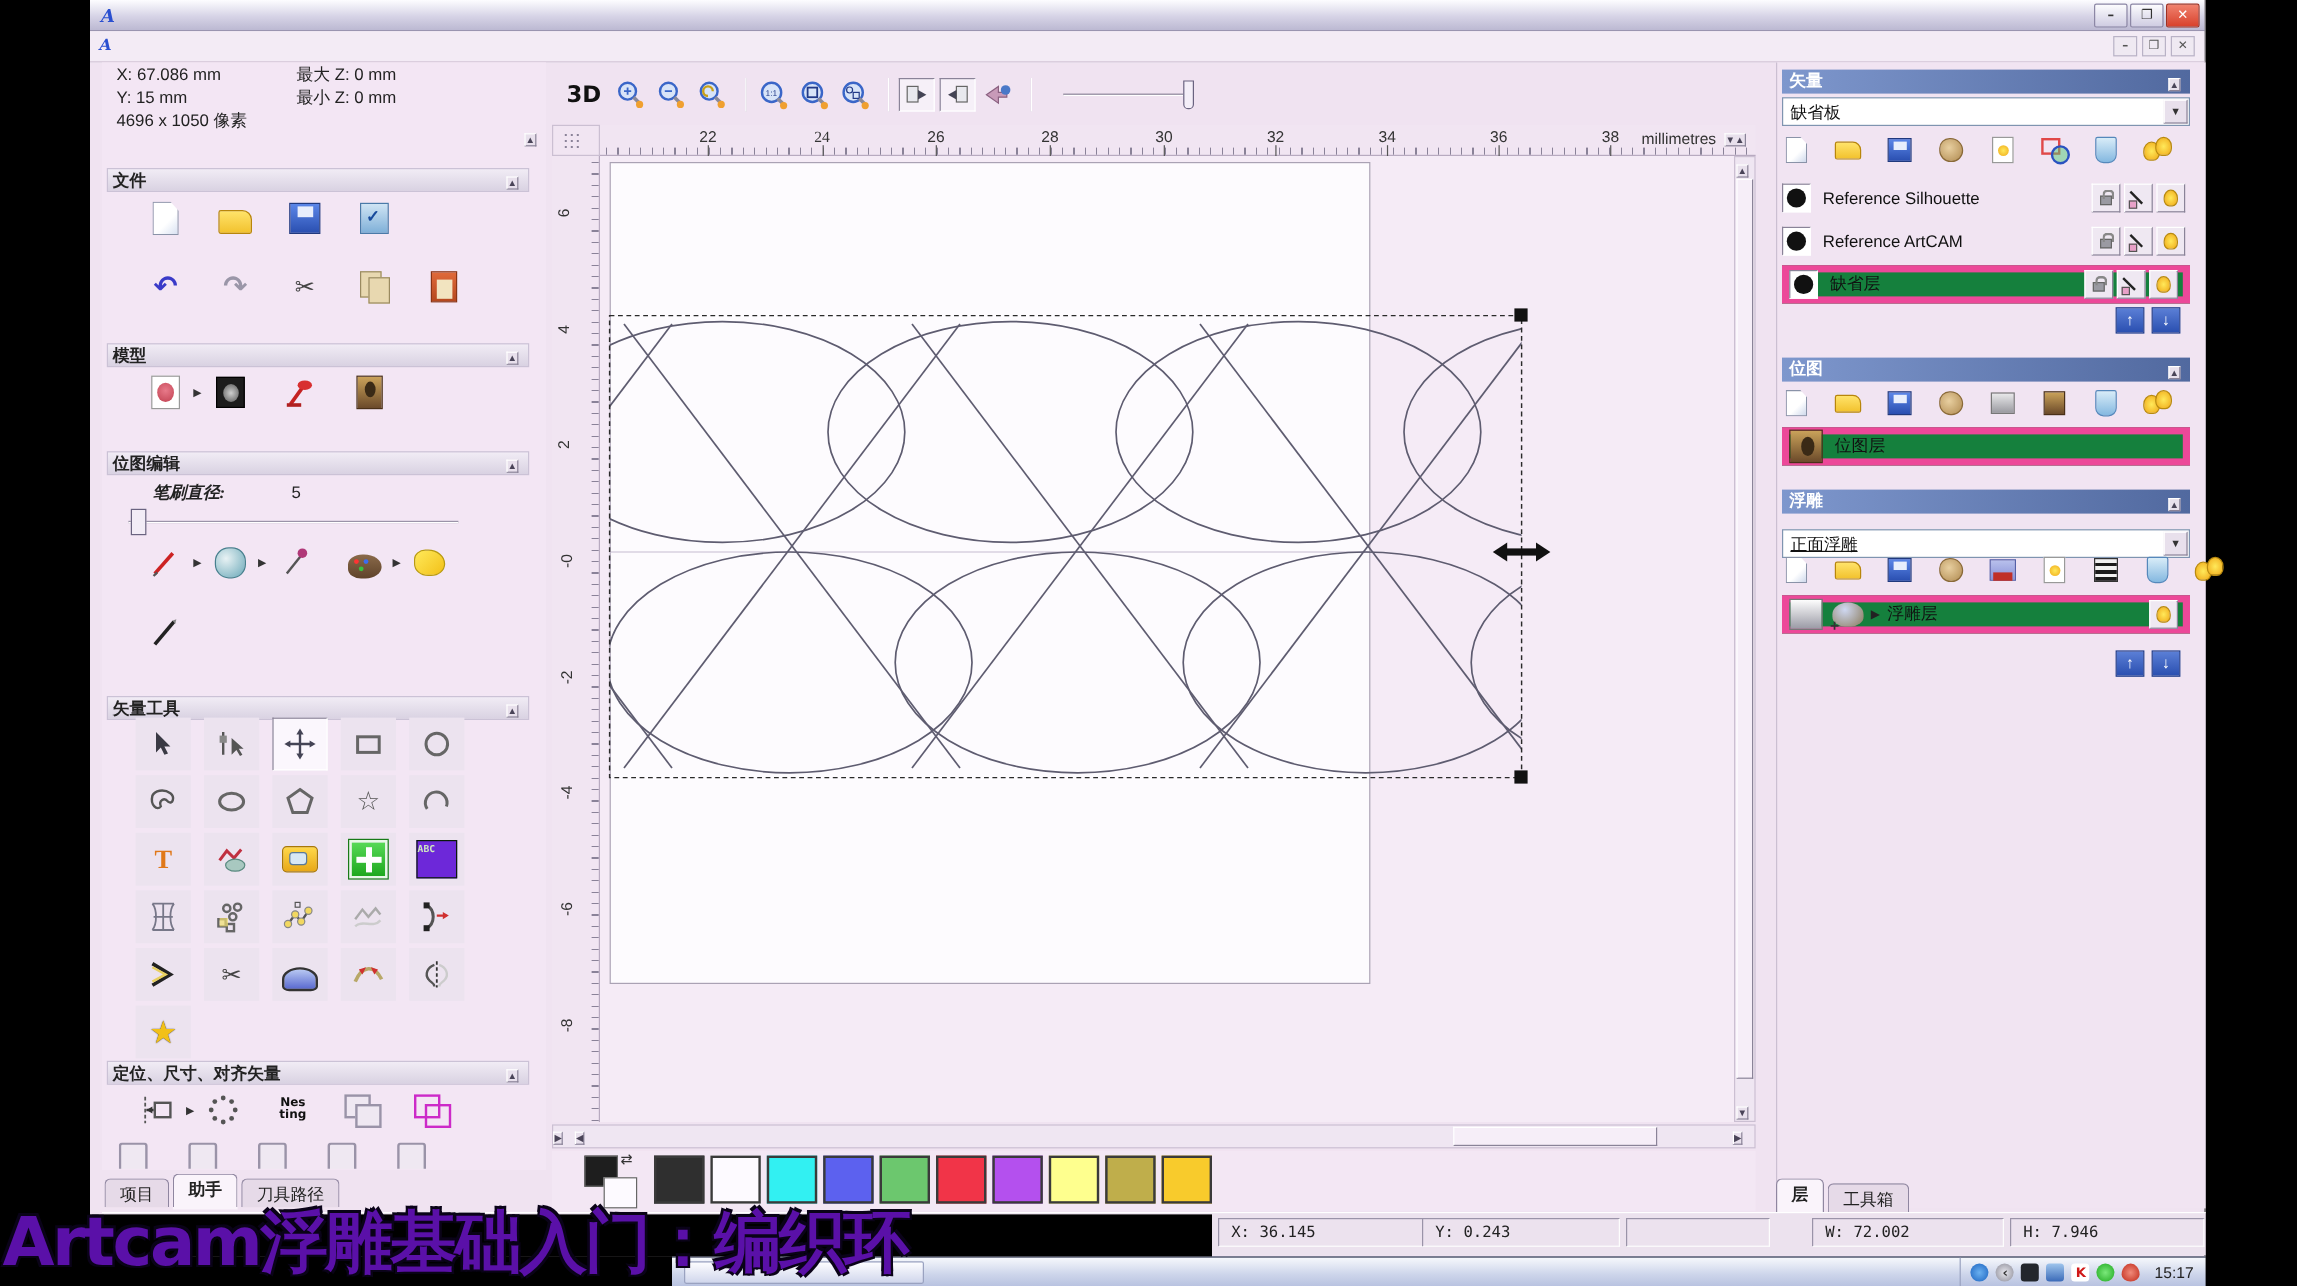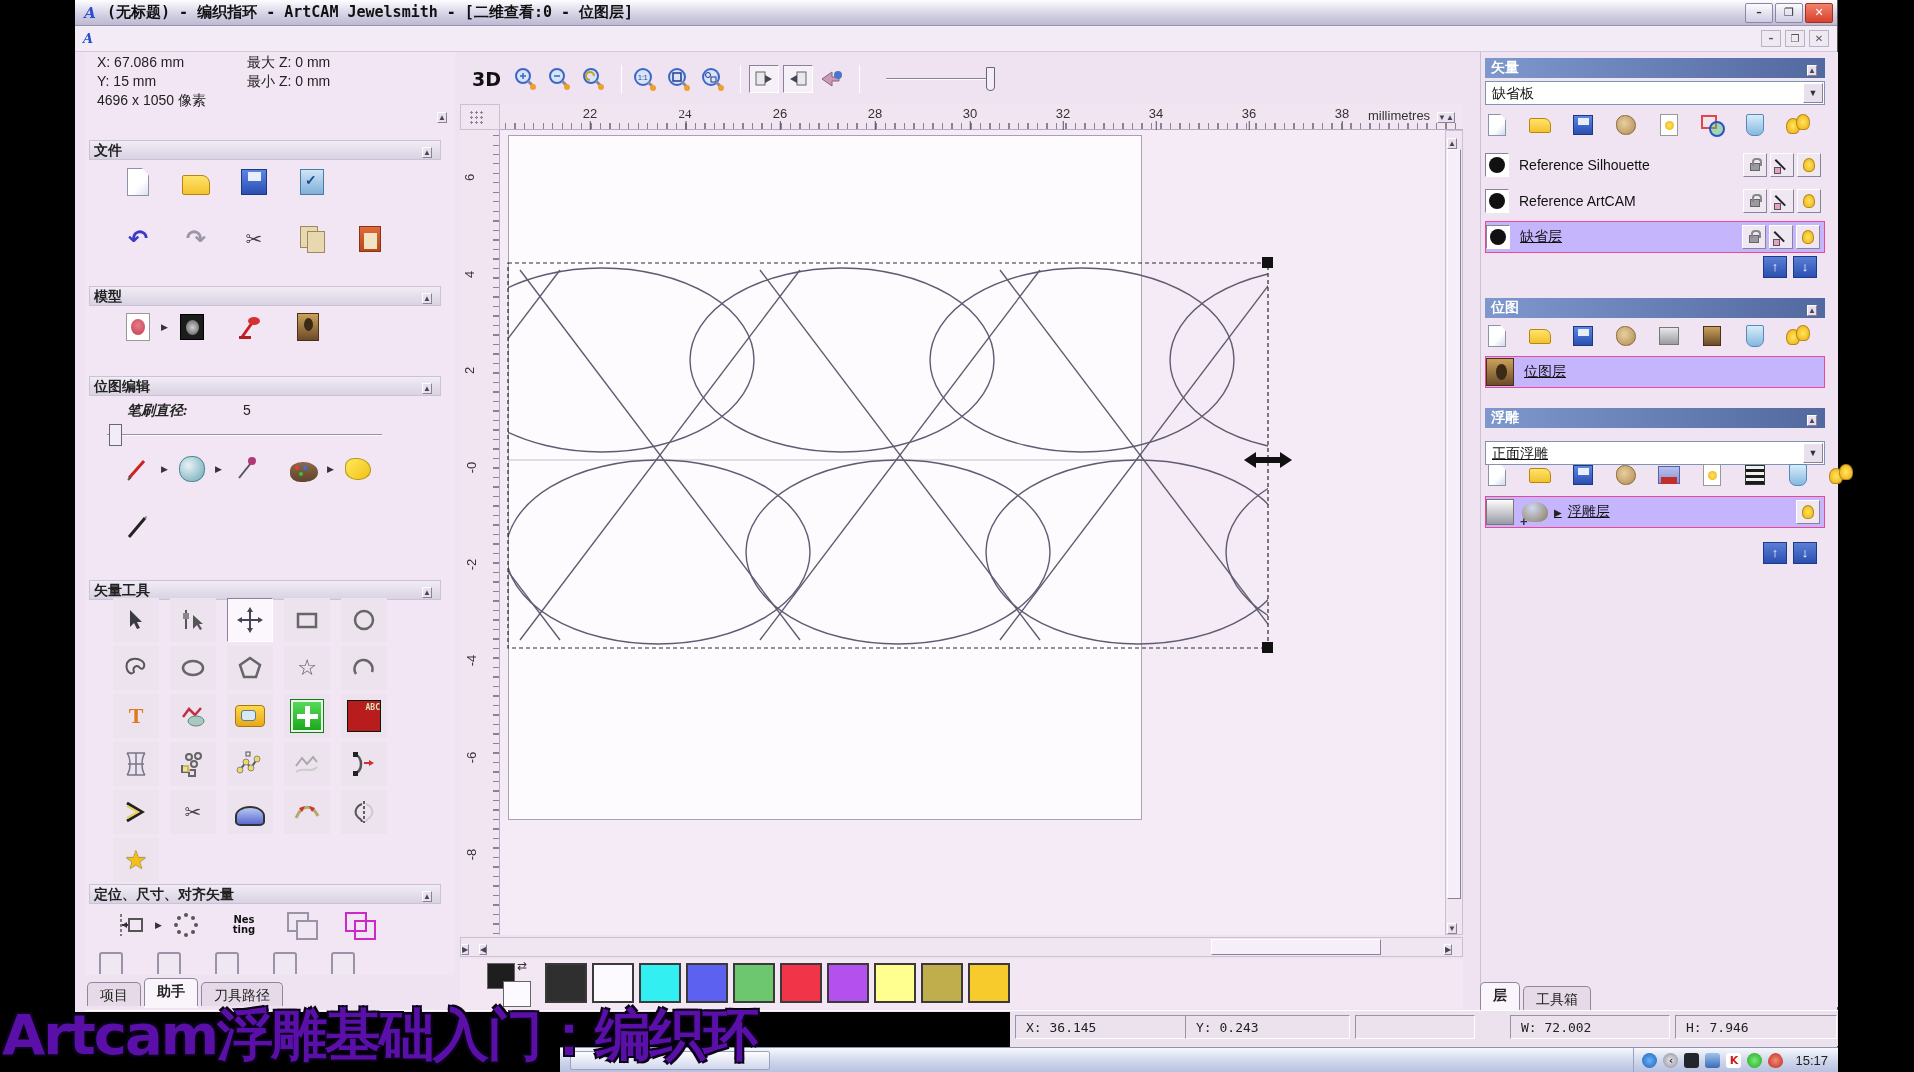--- a/index.html
+++ b/index.html
@@ -67,21 +67,21 @@
   .brush-label{position:absolute;left:42px;font:italic bold 14px "Liberation Serif",serif;color:#222;}
   .brush-val{position:absolute;left:158px;font-size:14px;color:#222;}
   .slider-track{position:absolute;left:22px;width:275px;height:2px;background:#9a93a8;border-bottom:1px solid #fff;}
   .slider-thumb{position:absolute;top:-10px;left:2px;width:13px;height:22px;background:#f2ecf6;border:1px solid #6a6380;}
 
   
   .tgrid-btn{position:absolute;width:46px;height:44px;background:#ece3ef;display:flex;align-items:center;justify-content:center;}
   .tgrid-btn.active{background:#fbf7fd;border:1px solid;border-color:#8a8398 #fff #fff #8a8398;}
   .tchar{font-size:22px;color:#555;}
   .t-text{font:bold 22px "Liberation Serif",serif;color:#e07818;}
-  .t-abc{width:34px;height:32px;background:#b91c1c;color:#cfe8c0;font:bold 8px "DejaVu Sans Mono",monospace;line-height:10px;text-align:right;padding-top:2px;border:1px solid #0a1a0a;}
+  .t-abc{width:34px;height:32px;background:#6d28d9;color:#cfe8c0;font:bold 8px "DejaVu Sans Mono",monospace;line-height:10px;text-align:left;padding-top:2px;border:1px solid #0a1a0a;}
   .t-cross{width:32px;height:32px;background:linear-gradient(#57d957,#1ea81e);border:2px solid #e8f8e8;outline:1px solid #177a17;position:relative;}
   .t-cross:before,.t-cross:after{content:"";position:absolute;background:#fff;}
   .t-cross:before{left:12px;top:4px;width:5px;height:21px;}
   .t-cross:after{left:4px;top:12px;width:21px;height:5px;}
   .t-measure{width:30px;height:22px;background:linear-gradient(#ffd84a,#e8a818);border:1px solid #a87808;border-radius:4px;position:relative;}
   .t-measure:after{content:"";position:absolute;left:5px;top:4px;width:13px;height:9px;background:#d8e8f4;border:1px solid #5a7a9a;border-radius:3px;}
   .t-dome{width:30px;height:20px;background:linear-gradient(#b8c8f2,#5a6ad0);border:2px solid #333;border-radius:50% 50% 20% 20%;margin-top:8px;}
   .t-star{color:#f2c018;font-size:26px;text-shadow:0 0 1px #000;}
   .t-nes{font:bold 10px "DejaVu Sans",sans-serif;color:#111;line-height:10px;text-align:center;}
   .t-group{width:30px;height:26px;position:relative;}
@@ -166,21 +166,21 @@
   .mi-bulbs{width:24px;height:22px;position:relative;}
   .mi-bulbs:before,.mi-bulbs:after{content:"";position:absolute;width:12px;height:14px;border-radius:50% 50% 40% 40%;background:radial-gradient(#ffe95a,#f0a818);border:1px solid #b88a10;}
   .mi-bulbs:before{left:0;top:4px;}
   .mi-bulbs:after{left:10px;top:0;}
   .mi-gray{width:20px;height:18px;background:linear-gradient(#e8e8ea,#9a9aa0);border:1px solid #777;}
   .mi-mona{width:18px;height:20px;background:linear-gradient(#caa25a,#6b4a2a);border:1px solid #4a3018;}
   .mi-redstack{width:22px;height:18px;background:linear-gradient(#b8c0ec,#8a92d8);border:1px solid #5560a8;position:relative;}
   .mi-redstack:after{content:"";position:absolute;left:2px;top:10px;width:16px;height:7px;background:#c03028;}
   .mi-zebra{width:20px;height:20px;background:repeating-linear-gradient(0deg,#1a1a1a 0 3px,#f0f0f0 3px 6px);border:1px solid #333;}
   .layerrow{position:absolute;left:4px;width:340px;height:32px;display:flex;align-items:center;font-size:14px;color:#111;}
-  .layerrow.sel{background:#c4b5fd;border:1px solid #ec4899;text-decoration:underline;}
+  .layerrow.sel{background:#15803d;border:6px solid #ec4899;}
   .chip{width:24px;height:24px;background:#fff;border:1px solid;border-color:#8a8398 #fff #fff #8a8398;display:flex;align-items:center;justify-content:center;margin-right:10px;}
   .chip i{width:16px;height:16px;border-radius:50%;background:#111;display:block;}
   .lname{flex:1;}
   .lbtns{display:flex;gap:3px;margin-right:4px;}
   .lb{width:24px;height:24px;border:1px solid;border-color:#fff #8a8398 #8a8398 #fff;background:#efe8f2;display:flex;align-items:center;justify-content:center;}
   .lock{width:10px;height:8px;background:#9a9aa2;border:1px solid #666;position:relative;margin-top:4px;}
   .lock:before{content:"";position:absolute;left:1px;top:-6px;width:6px;height:6px;border:2px solid #888;border-bottom:none;border-radius:4px 4px 0 0;}
   .pick{width:16px;height:16px;position:relative;}
   .pick:before{content:"";position:absolute;left:2px;top:2px;width:14px;height:2px;background:#222;transform:rotate(45deg);transform-origin:0 0;}
   .pick:after{content:"";position:absolute;left:0;top:10px;width:5px;height:5px;background:#e8a0c8;border:1px solid #555;}
@@ -209,21 +209,20 @@
   .black-patch2{position:absolute;left:0;top:1047px;width:560px;height:25px;background:#000;}
   .caption{position:absolute;left:2px;top:998px;font:bold 56px "DejaVu Sans",sans-serif;color:#5a10a8;letter-spacing:-2px;white-space:nowrap;text-shadow:2px 2px 0 #0a0318,-2px -2px 0 #0a0318,2px -2px 0 #0a0318,-2px 2px 0 #0a0318;z-index:60;}
 </style>
 </head>
 <body>
 
 <div class="app">
 
   <div class="titlebar">
     <span class="app-icon">A</span>
-    <span class="title-text">(无标题) - 编织指环 - ArtCAM Jewelsmith - [二维查看:0 - 位图层]</span>
     <span class="winbtns">
       <span class="wbtn">–</span>
       <span class="wbtn">❐</span>
       <span class="wbtn close">✕</span>
     </span>
   </div>
 
   <div class="menubar">
     <span class="menu-appicon">A</span>
     <span class="childbtns">

